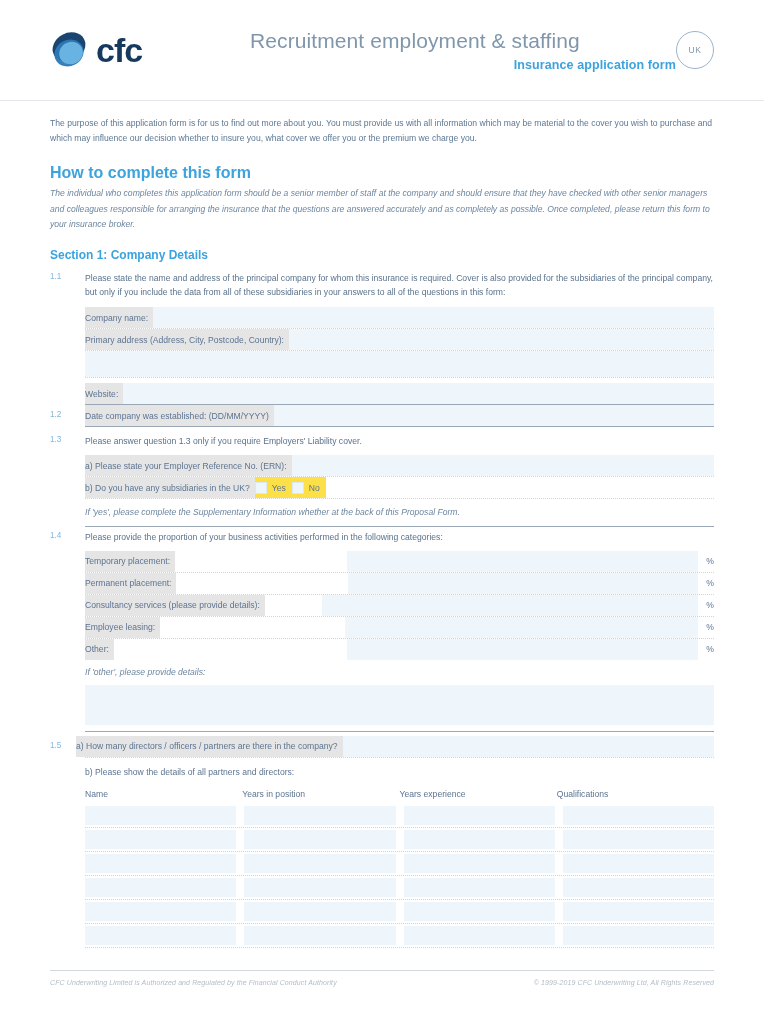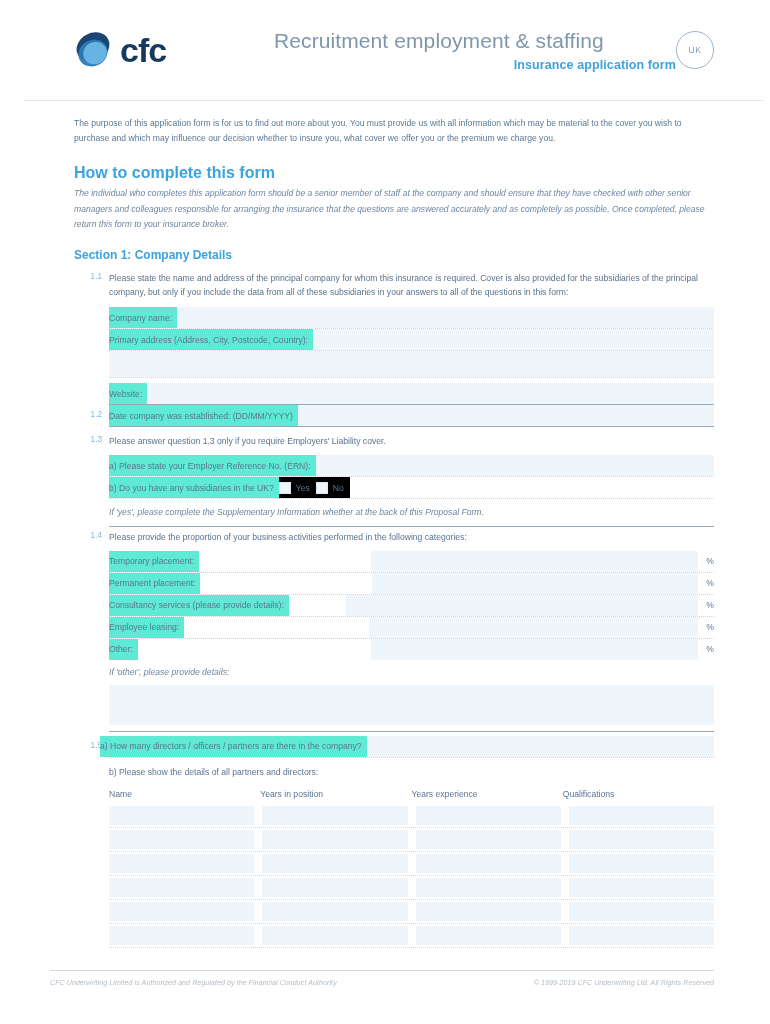--- a/index.html
+++ b/index.html
@@ -2,21 +2,21 @@
 <html><head>
 <meta charset="utf-8">
 <style>
   * { box-sizing: border-box; margin: 0; padding: 0; }
   html, body {
     width: 770px; height: 1024px;
     background: #ffffff;
     font-family: "Liberation Sans", sans-serif;
     -webkit-font-smoothing: antialiased;
   }
-  .page { position: relative; width: 764px; height: 1024px; background: #fff; overflow: hidden; padding-left: 24px; }
+  .page { position: relative; width: 764px; height: 1024px; background: #fff; overflow: hidden; }
 
   
   .header { position: relative; height: 100px; padding: 0 50px; display: flex; align-items: center; }
   .logo-wrap { display: flex; align-items: center; width: 195px; flex: none; }
   .logo-mark { position: relative; width: 42px; height: 40px; flex: none; }
   .logo-mark .blob-dark {
     position: absolute; left: 2px; top: 3px; width: 34px; height: 28px;
     background: #1a4570; border-radius: 50%; transform: rotate(-28deg);
   }
   .logo-mark .blob-mid {
@@ -46,30 +46,30 @@
 
   .intro { margin-top: 15px; font-size: 8.6px; line-height: 1.75; color: #5c7894; }
 
   .howto-title { margin-top: 18px; font-size: 16px; color: #3ba3de; font-weight: bold; }
   .howto-body { margin-top: 4px; font-size: 8.6px; line-height: 1.8; color: #6d86a0; font-style: italic; }
 
   .section-title { margin-top: 16px; font-size: 12px; color: #3ba3de; font-weight: bold; }
 
   
   .q { position: relative; margin-top: 10px; }
-  .q-num { position: absolute; left: 0; top: 0; width: 28px; font-size: 8.2px; color: #7fb8e0; text-align: right; }
+  .q-num { position: absolute; left: 0; top: 0; width: 28px; font-size: 8.2px; color: #7fb8e0; }
   .q-body { margin-left: 35px; }
   .q-text { font-size: 8.6px; line-height: 1.62; color: #59728c; }
 
   
   .field-row { position: relative; display: flex; align-items: stretch; height: 21px; margin-left: 35px; }
   .field-label {
     font-size: 8.6px; color: #5c7491; display: flex; align-items: center;
     padding-right: 5px; flex: none; white-space: nowrap; position: relative; z-index: 2;
-    background: #5eead4;
+    background: #e5e5e5;
   }
   .field-input { flex: 1; background: #eef5fb; position: relative; z-index: 1; }
   .pct-sign { width: 16px; font-size: 8.6px; color: #5c7491; display: flex; align-items: center; justify-content: flex-end; background:#fff; }
 
   .sep-dot { margin-left: 35px; border-top: 1px dotted #c9d6e2; height: 0; }
   .sep-solid { margin-left: 35px; border-top: 1px solid #9aa8b5; height: 0; }
 
   .box-area { margin-left: 35px; background: #eef5fb; }
 
   .checkbox {
@@ -177,21 +177,21 @@
     <div style="height:6px"></div>
 
     <div class="field-row">
       <div class="field-label">a) Please state your Employer Reference No. (ERN):</div>
       <div class="field-input"></div>
     </div>
     <div class="sep-dot"></div>
 
     <div class="field-row">
       <div class="field-label">b) Do you have any subsidiaries in the UK?</div>
-      <div style="display:flex;align-items:center;background:#000000;">
+      <div style="display:flex;align-items:center;background:#fde047;">
         <span class="checkbox"></span>
         <span class="cb-label">Yes</span>
         <span class="checkbox"></span>
         <span class="cb-label">No</span>
       </div>
       <div style="flex:1;background:#fff;"></div>
     </div>
     <div class="sep-dot"></div>
 
     <div style="height:7px"></div>

